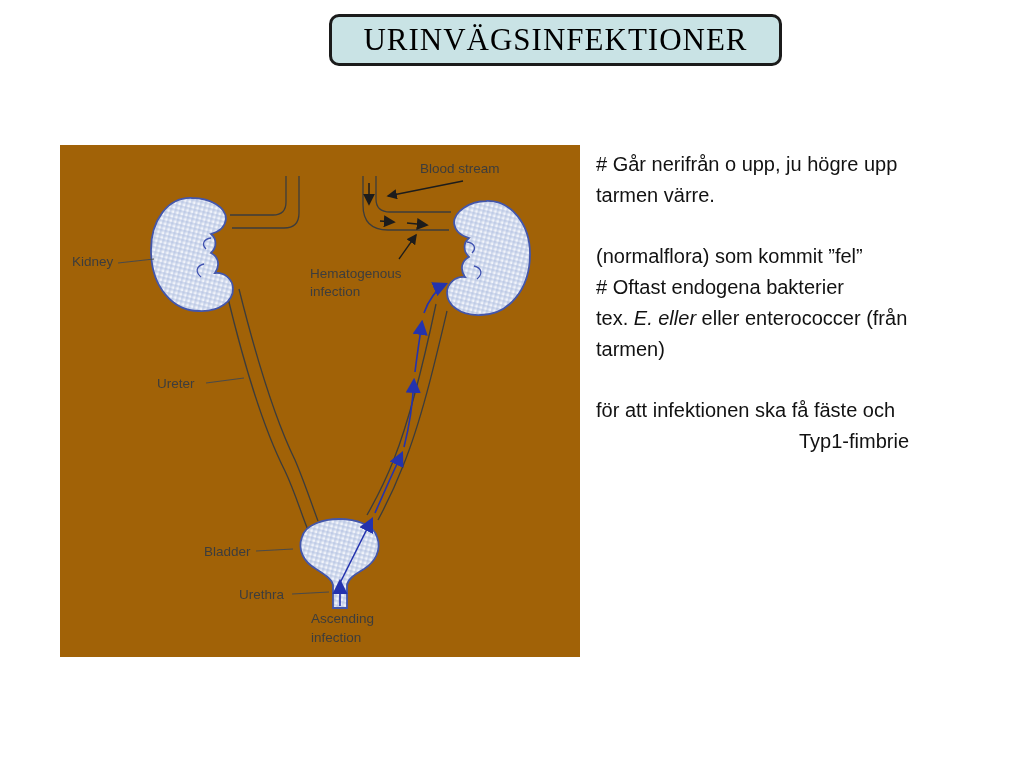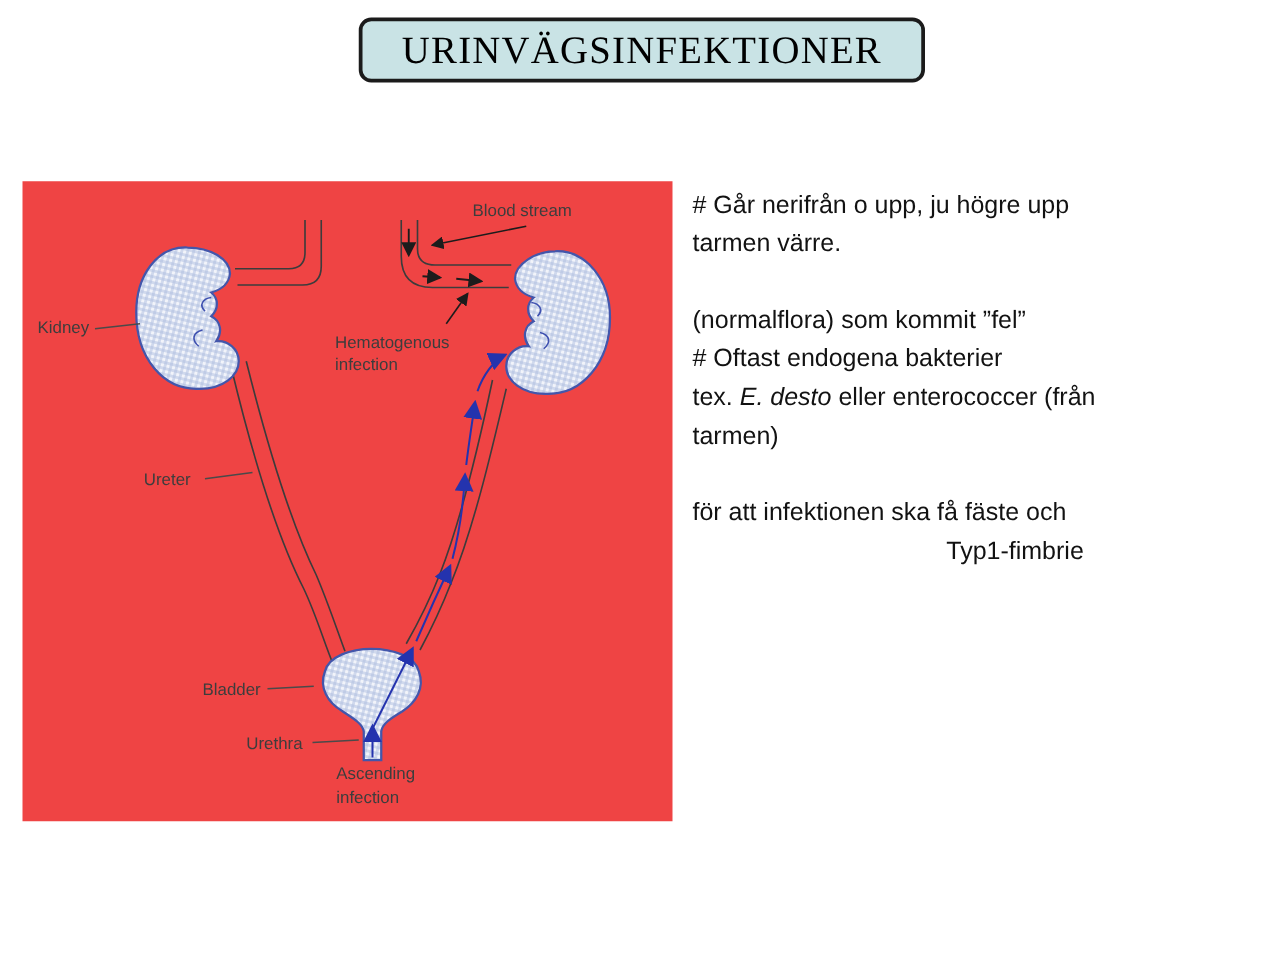--- a/index.html
+++ b/index.html
@@ -1,32 +1,32 @@
 <!DOCTYPE html>
 <html><head>
 <meta charset="utf-8">
 <style>
   html,body{margin:0;padding:0;}
   body{
     width:1024px;height:768px;background:#ffffff;position:relative;overflow:hidden;
     font-family:"Liberation Sans",sans-serif;
   }
-  .slide{position:absolute;inset:0;}
+  .slide{position:absolute;inset:0;margin-left:42px;}
   .title-box{
     position:absolute;left:287px;top:14px;width:453px;height:52px;box-sizing:border-box;
     background:#c9e3e5;border:3px solid #1b1b1b;border-radius:10px;
     display:flex;align-items:center;justify-content:center;
   }
   .title-text{
     font-family:"Liberation Serif","DejaVu Serif",serif;
     font-size:31px;color:#000;letter-spacing:1px;white-space:nowrap;
   }
   .diagram-panel{
     position:absolute;left:18px;top:145px;width:520px;height:512px;
-    background:#ef4444;
+    background:#a16207;
   }
   .diagram-panel svg{position:absolute;left:0;top:0;}
   .dlabel{
     font-family:"Liberation Sans",sans-serif;font-size:13.5px;fill:#3d3d3d;
   }
   .notes{
     position:absolute;left:554px;top:149px;width:430px;
     font-size:20px;line-height:30.8px;color:#121212;
   }
   .notes .line{white-space:pre;min-height:30.8px;}
@@ -125,20 +125,20 @@
       <text class="dlabel" x="269" y="642">infection</text>
     </svg>
   </div>
 
   <div class="notes">
     <div class="line"># Går nerifrån o upp, ju högre upp</div>
     <div class="line">tarmen värre.</div>
     <div class="line">&nbsp;</div>
     <div class="line">(normalflora) som kommit ”fel”</div>
     <div class="line"># Oftast endogena bakterier</div>
-    <div class="line"><span>tex. </span><span class="it">E. desto</span><span> eller enterococcer (från</span></div>
+    <div class="line"><span>tex. </span><span class="it">E. eller</span><span> eller enterococcer (från</span></div>
     <div class="line">tarmen)</div>
     <div class="line">&nbsp;</div>
     <div class="line">för att infektionen ska få fäste och</div>
     <div class="line"><span class="tabcol"></span><span>Typ1-fimbrie</span></div>
   </div>
 
 </div>
 
 </body></html>

